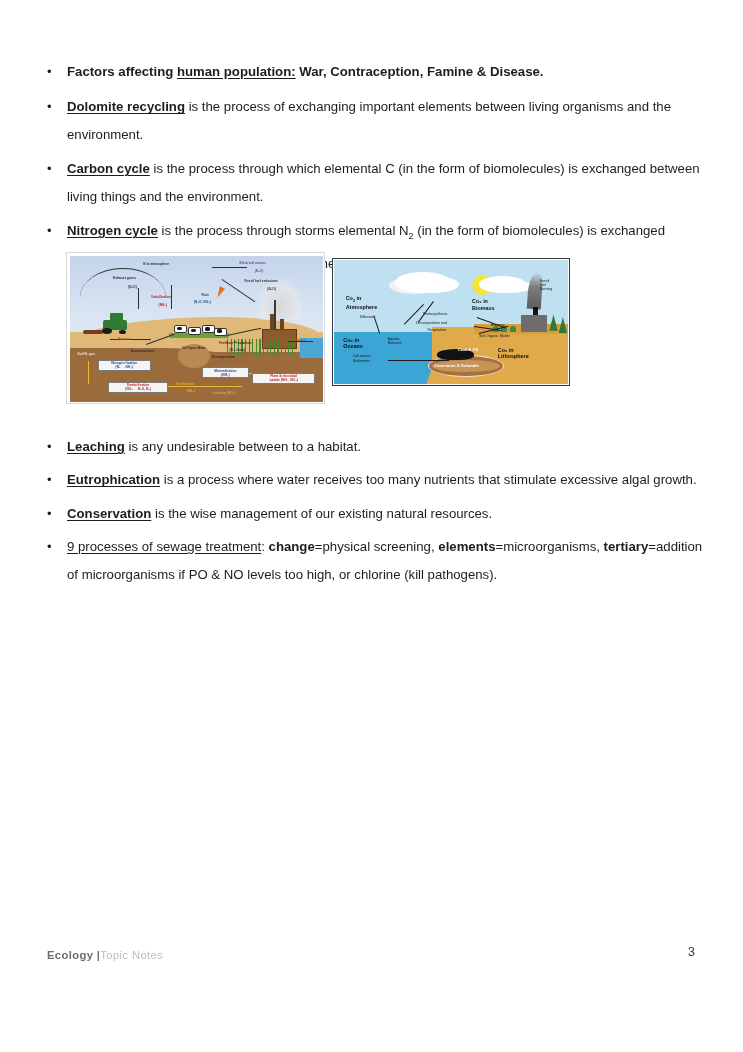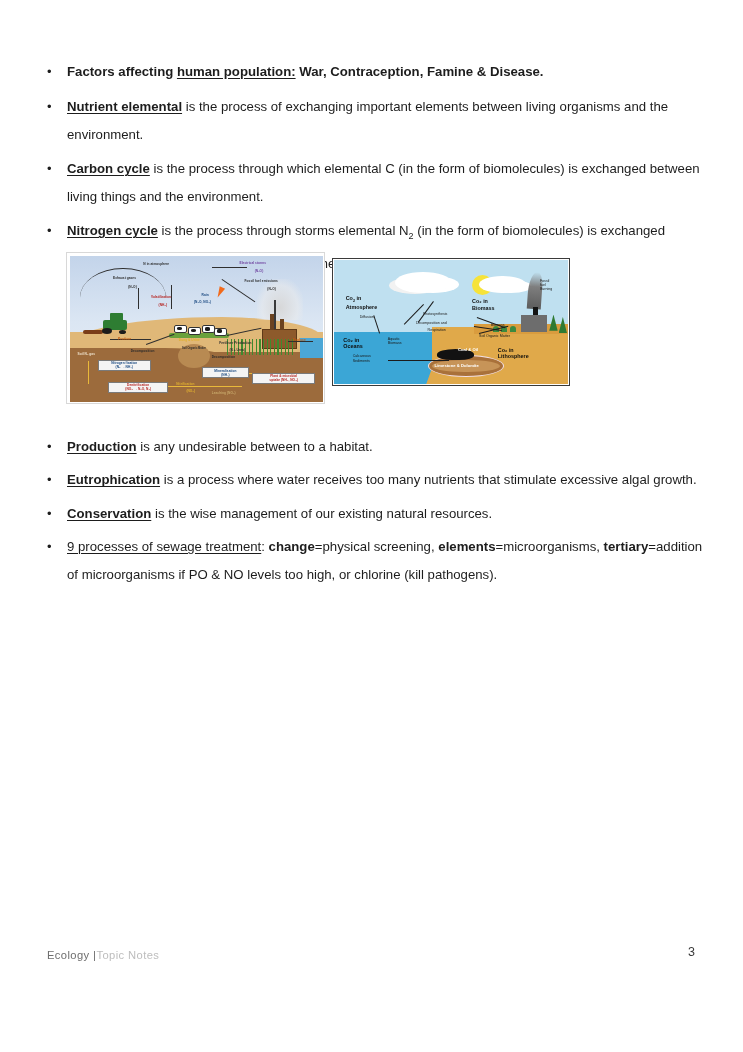--- a/index.html
+++ b/index.html
@@ -330,21 +330,21 @@
   }
 
   
   .footer {
     position: absolute;
     left: 47px;
     top: 949px;
     font-size: 11.2px;
     letter-spacing: 0.4px;
   }
-  .footer .f-main { color: #6e6e6e; font-weight: normal; }
+  .footer .f-main { color: #6e6e6e; font-weight: bold; }
   .footer .f-sub  { color: #bdbdbd; margin-left: 0; }
   .page-num {
     position: absolute;
     left: 688px;
     top: 945px;
     font-size: 12.5px;
     color: #3a3a3a;
   }
 </style>
 </head>
@@ -355,21 +355,21 @@
   <div class="content">
 
     <div class="bullet-item">
       <span class="dot">•</span>
       <span class="bold">Factors affecting </span><span class="bu">human population:</span><span class="bold"> War, Contraception, Famine &amp; Disease.</span>
     </div>
     <div class="gap-1"></div>
 
     <div class="bullet-item">
       <span class="dot">•</span>
-      <span class="bu">Nutrient elemental</span><span> is the process of exchanging important elements between living organisms and the environment.</span>
+      <span class="bu">Dolomite recycling</span><span> is the process of exchanging important elements between living organisms and the environment.</span>
     </div>
     <div class="gap-2"></div>
 
     <div class="bullet-item">
       <span class="dot">•</span>
       <span class="bu">Carbon cycle</span><span> is the process through which elemental C (in the form of biomolecules) is exchanged between living things and the environment.</span>
     </div>
     <div class="gap-2"></div>
 
     <div class="bullet-item">
@@ -561,21 +561,21 @@
           <span>Burning</span>
         </div>
       </div>
     </div>
   </div>
 
   <div class="content" style="top:433px;">
 
     <div class="bullet-item">
       <span class="dot">•</span>
-      <span class="bu">Production</span><span> is any undesirable between to a habitat.</span>
+      <span class="bu">Leaching</span><span> is any undesirable between to a habitat.</span>
     </div>
     <div class="gap-3"></div>
 
     <div class="bullet-item">
       <span class="dot">•</span>
       <span class="bu">Eutrophication</span><span> is a process where water receives too many nutrients that stimulate excessive algal growth.</span>
     </div>
     <div class="gap-3"></div>
 
     <div class="bullet-item">

